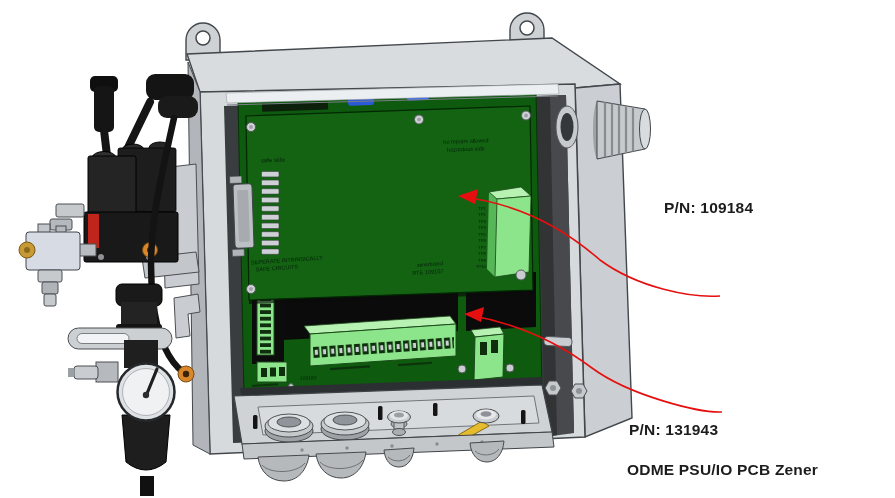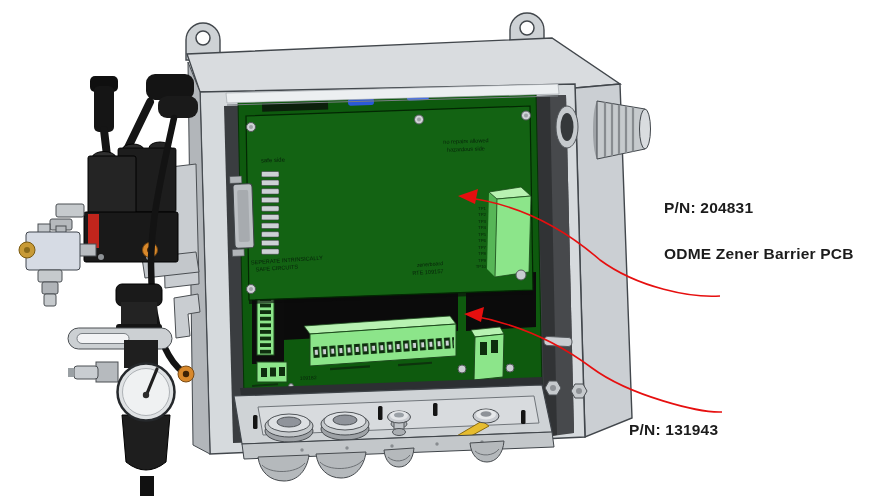--- a/index.html
+++ b/index.html
@@ -326,16 +326,16 @@
   </g>
 
   <g stroke="#e60f0f" fill="none" stroke-width="1.6">
     <path d="M 462,197 C 515,203 560,225 600,260 C 638,288 692,298 720,296"></path>
     <path d="M 468,315 C 510,322 552,338 592,368 C 630,396 700,413 722,412"></path>
   </g>
   <polygon points="458,196 478,189 475,204" fill="#e60f0f"></polygon>
   <polygon points="464,314 484,307 481,322" fill="#e60f0f"></polygon>
 </svg>
 
-<div class="callout" style="left:664px;top:199px">P/N: 204831</div>
-<div class="callout" style="left:664px;top:245px">ODME Zener Barrier PCB</div>
+<div class="callout" style="left:664px;top:199px">P/N: 109184</div>
 <div class="callout" style="left:629px;top:421px">P/N: 131943</div>
+<div class="callout" style="left:627px;top:461px">ODME PSU/IO PCB Zener</div>
 </div>
 
 </body></html>

